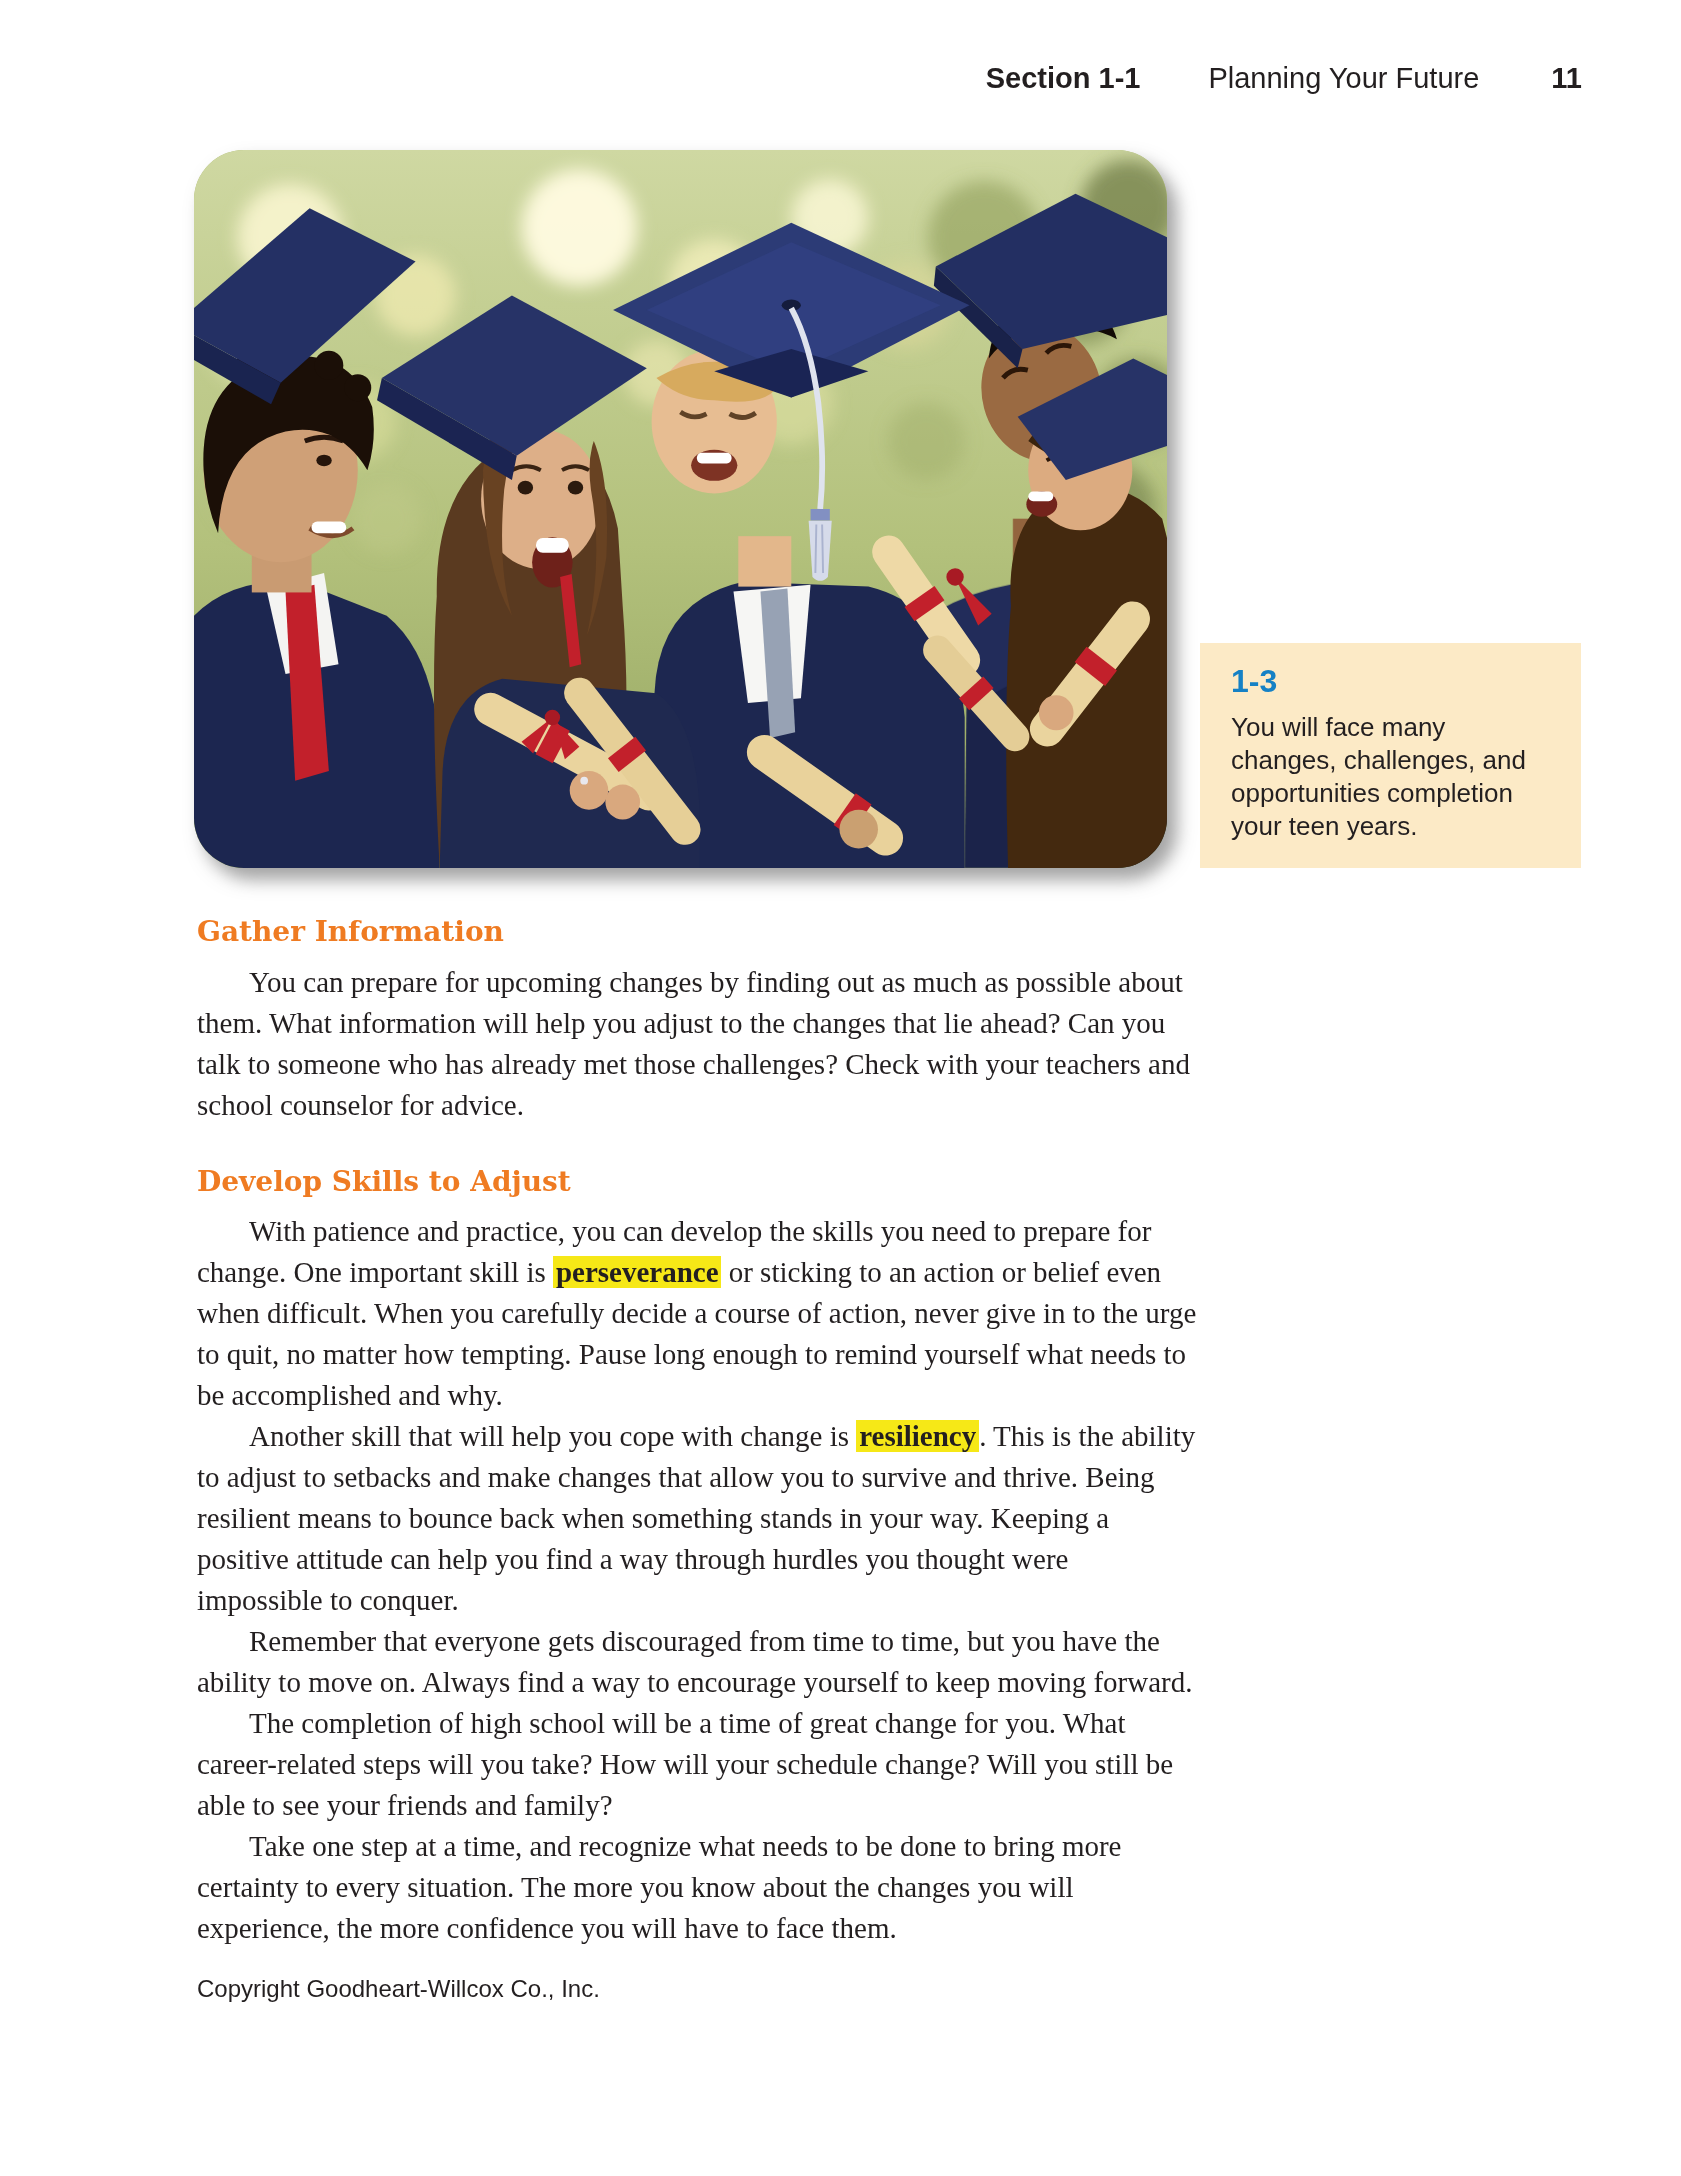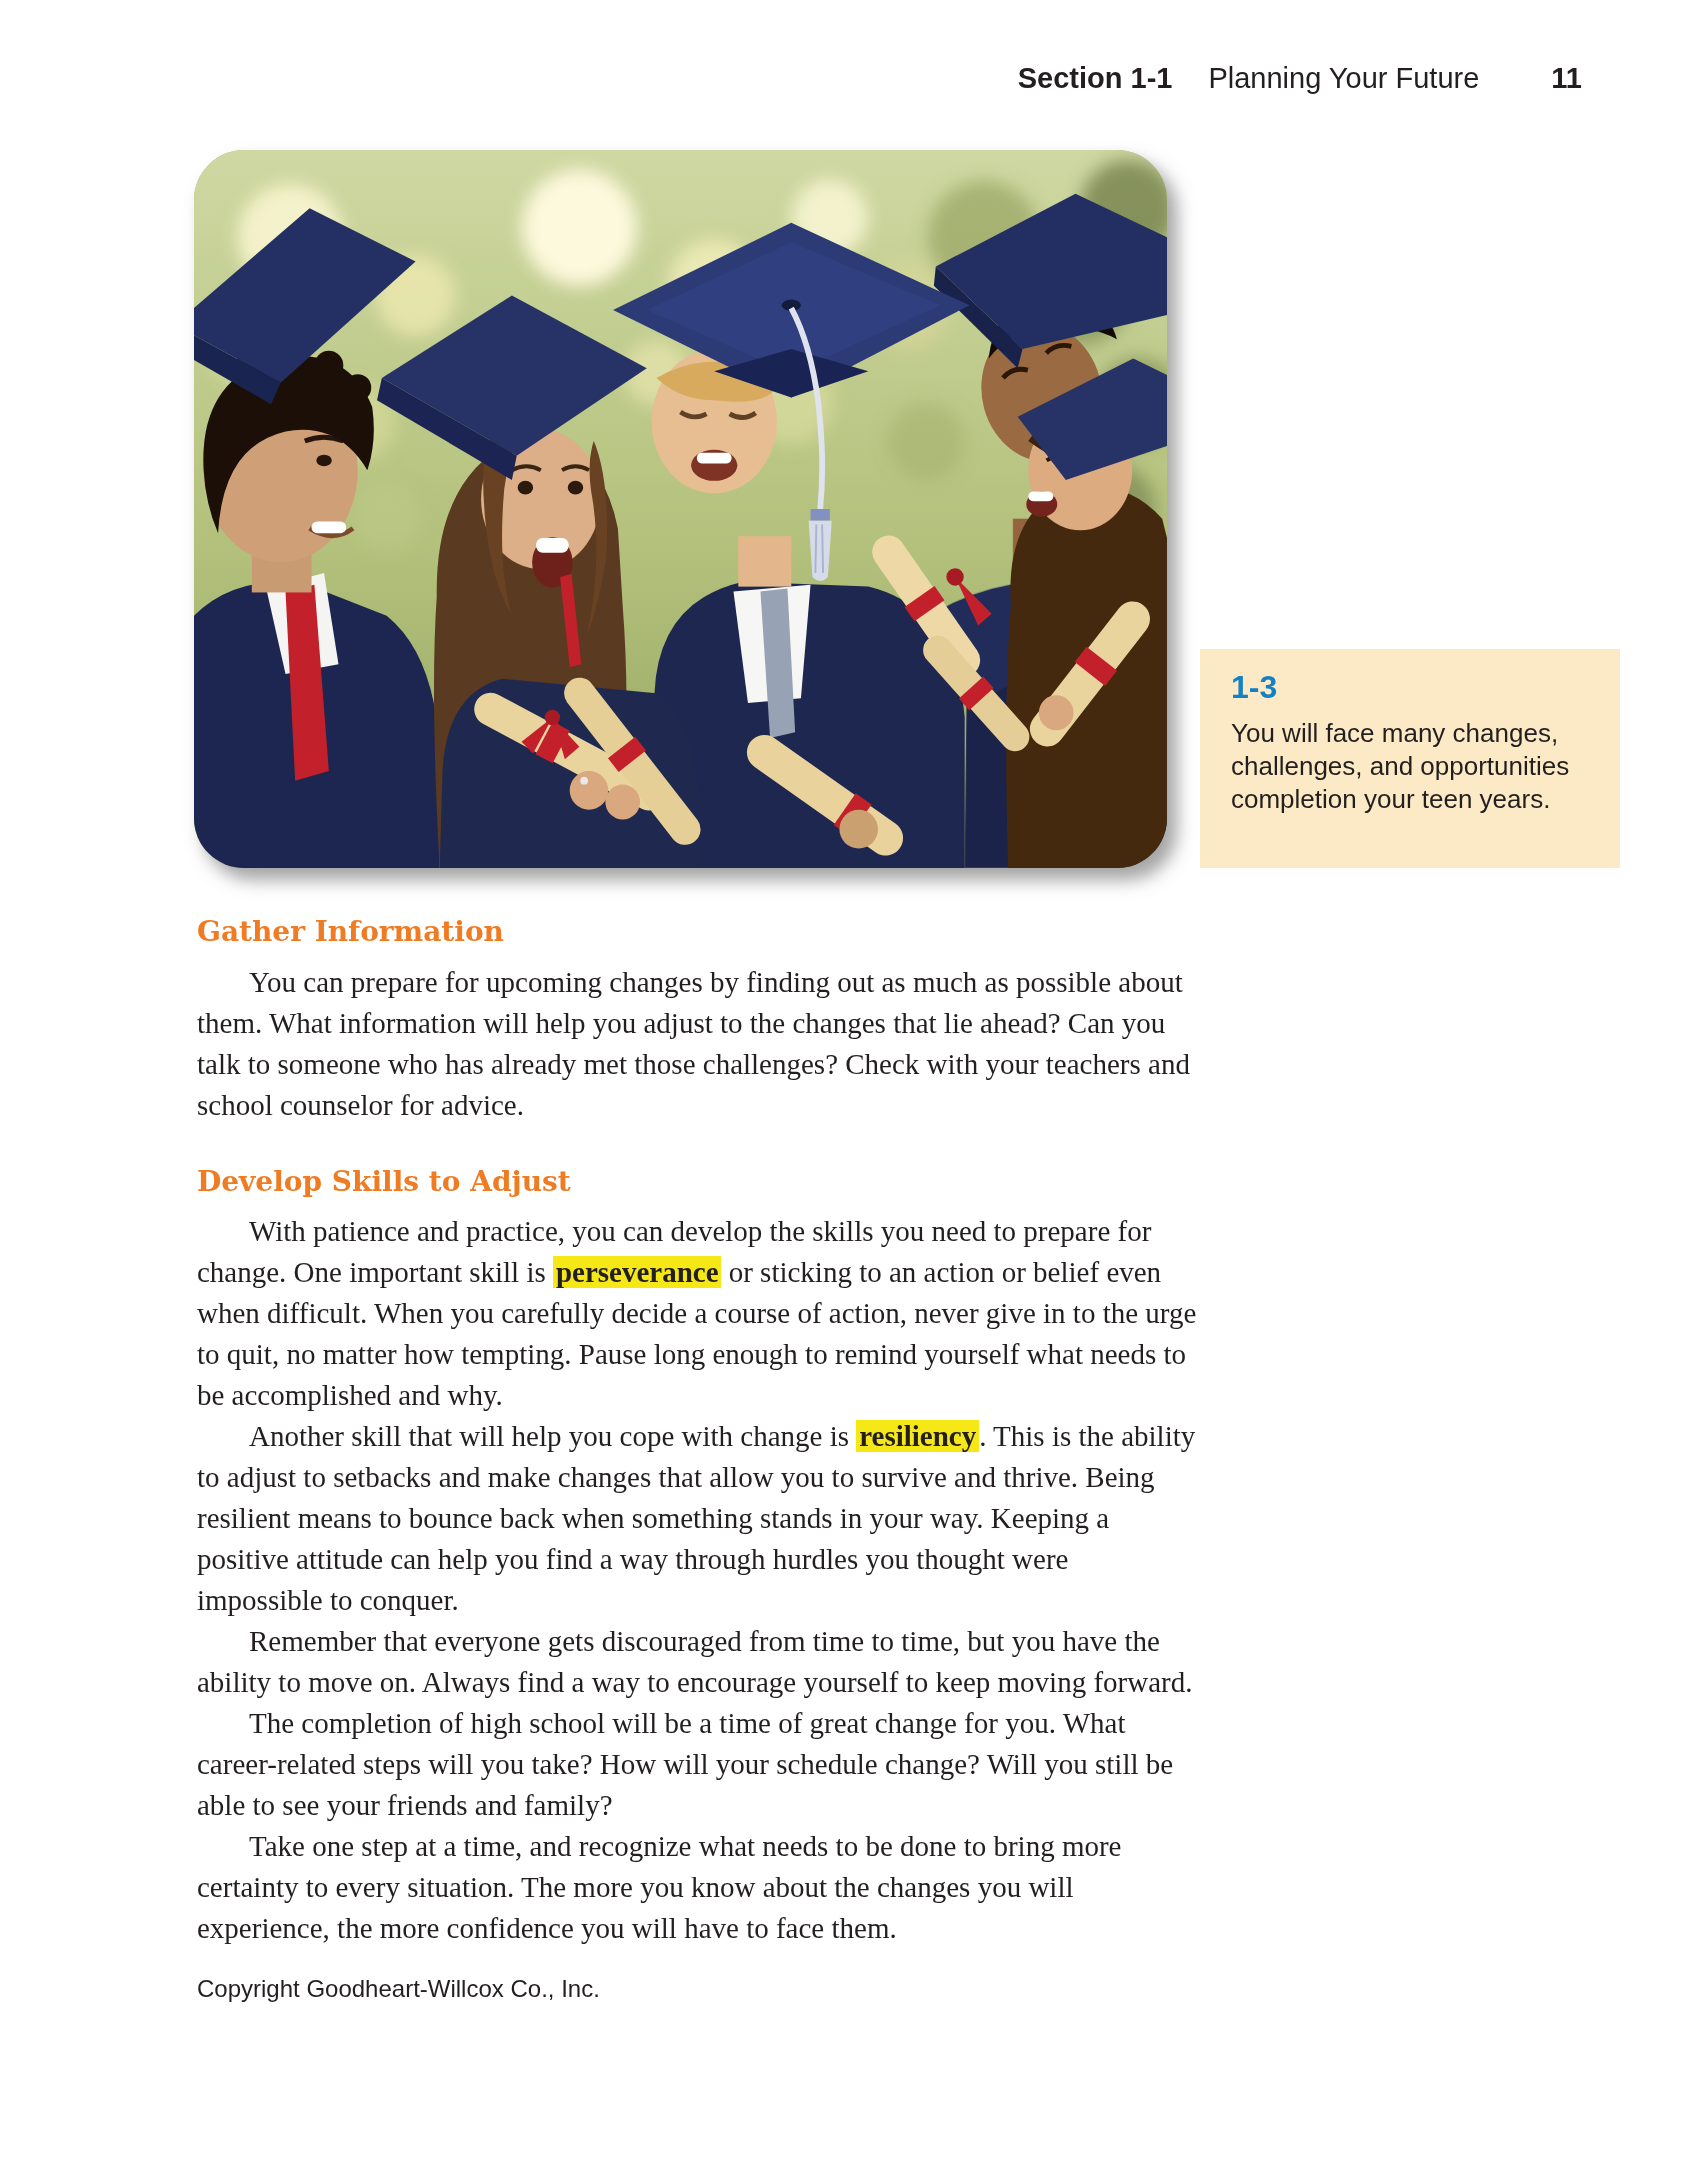--- a/index.html
+++ b/index.html
@@ -19,36 +19,36 @@
     color:var(--ink);
   }
   
   .running-head{
     display:flex;justify-content:flex-end;align-items:baseline;
     padding-top:62px;margin-right:100px;gap:72px;
     font-size:29px;line-height:33px;
   }
   .running-head .left{display:flex;gap:36px;align-items:baseline;}
   .sec-label{font-weight:bold;}
-  .sec-title{font-weight:normal;}
+  .sec-title{font-weight:normal;margin-left:32px;}
   .pg-num{font-weight:bold;}
   
   .photo-row{
     display:flex;align-items:flex-end;gap:33px;
     margin:55px 0 0 194px;
   }
   .photo-frame{
     width:973px;height:718px;flex:0 0 auto;
     border-radius:50px;overflow:hidden;
     box-shadow:9.7px 11.6px 17.5px rgba(90,90,90,.55);
     background:#aab86e;
   }
   .photo-frame svg{display:block;width:100%;height:100%;}
   .caption-box{
-    box-sizing:border-box;width:420px;min-height:219px;flex:0 0 auto;
+    box-sizing:border-box;width:381px;min-height:219px;flex:0 0 auto;
     background:var(--caption-bg);
     padding:21.3px 27px 25px 31px;
   }
   .fig-num{
     color:var(--figure-blue);
     font-size:32px;font-weight:bold;line-height:35px;
     margin-bottom:11.6px;
   }
   .fig-text{font-size:26px;line-height:33px;color:var(--ink);}
   

